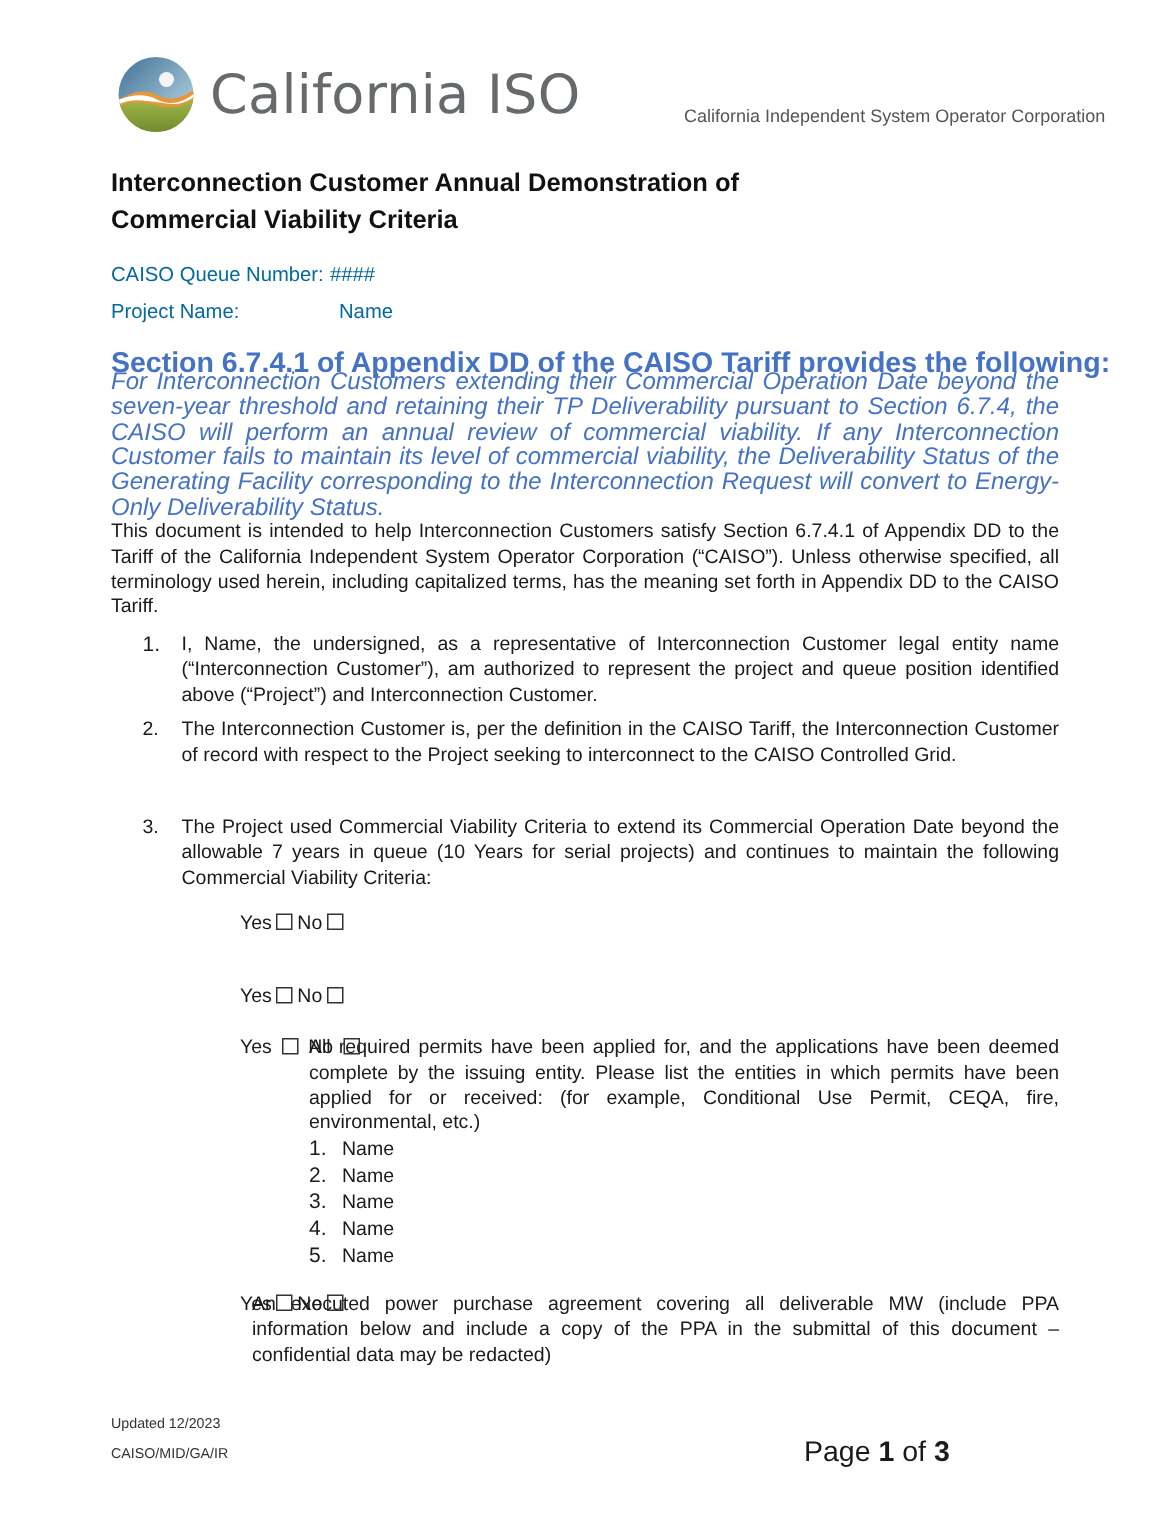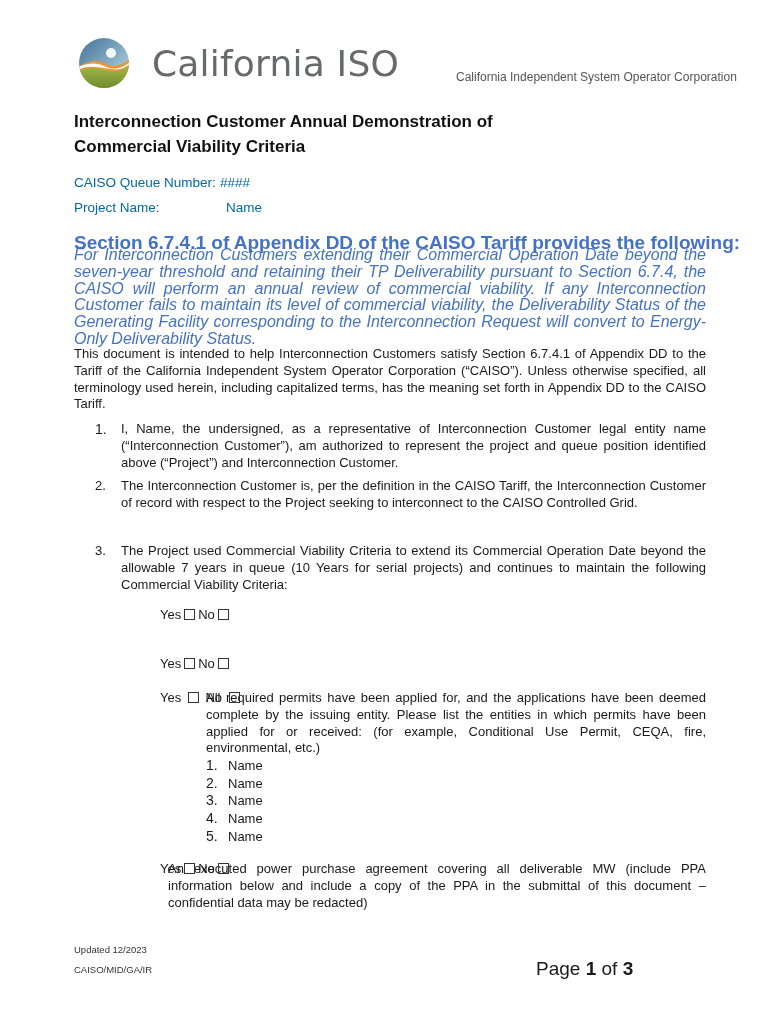--- a/index.html
+++ b/index.html
@@ -1,20 +1,20 @@
 <!DOCTYPE html>
 <html><head>
 <meta charset="utf-8">
 <style>
   html, body { margin:0; padding:0; background:#ffffff; }
   body { width:770px; height:1024px; position:relative; overflow:hidden;
          font-family:"Liberation Sans", sans-serif; color:#1a1a1a; }
   .page { position:absolute; left:0; top:0; width:770px; height:1024px; }
 
-  .logo { position:absolute; left:78px; top:37px; display:flex; align-items:center;gap:12px; }
+  .logo { position:absolute; left:78px; top:37px; display:flex; align-items:center; }
   .logo-mark { width:52px; height:52px; }
   .logo-text { font-family:"DejaVu Sans", sans-serif; font-size:36px; color:#666a6c; margin-left:10px; letter-spacing:0.2px; font-weight:normal; }
 
   .corp { position:absolute; left:456px; top:70px; font-size:12px; color:#555; }
 
   .title { position:absolute; left:74px; top:109px; font-size:17px; font-weight:bold; line-height:25px; color:#111; width:620px; }
 
   .meta { position:absolute; left:74px; font-size:13.5px; color:#0369a1; }
   .meta .lbl { display:inline-block; width:152px; }
   .meta1 { top:175px; }

